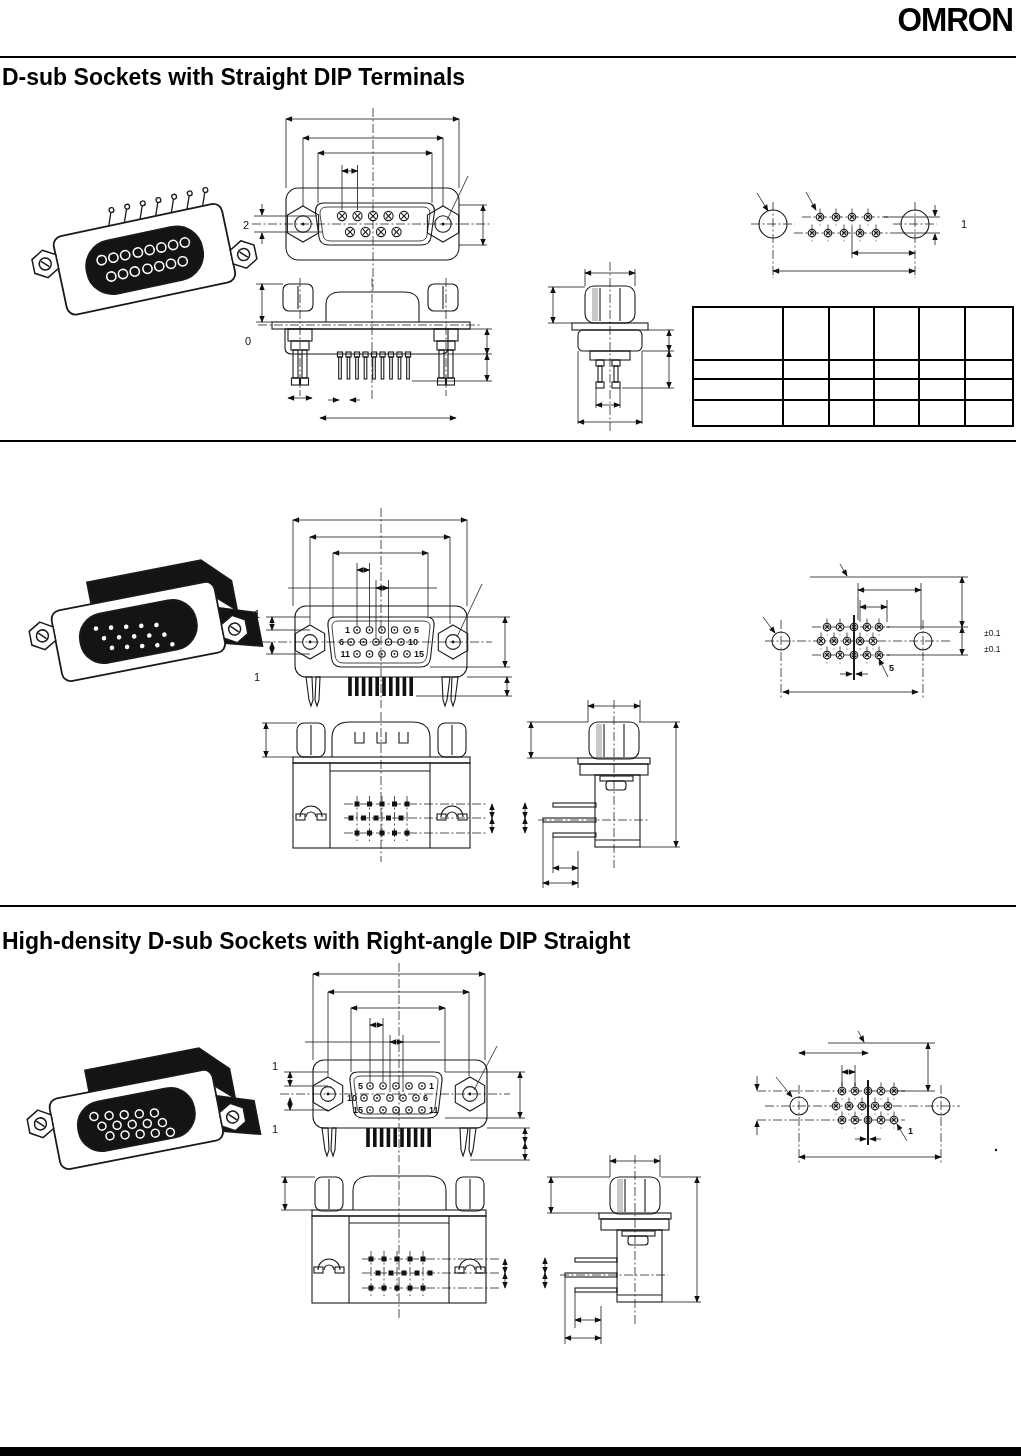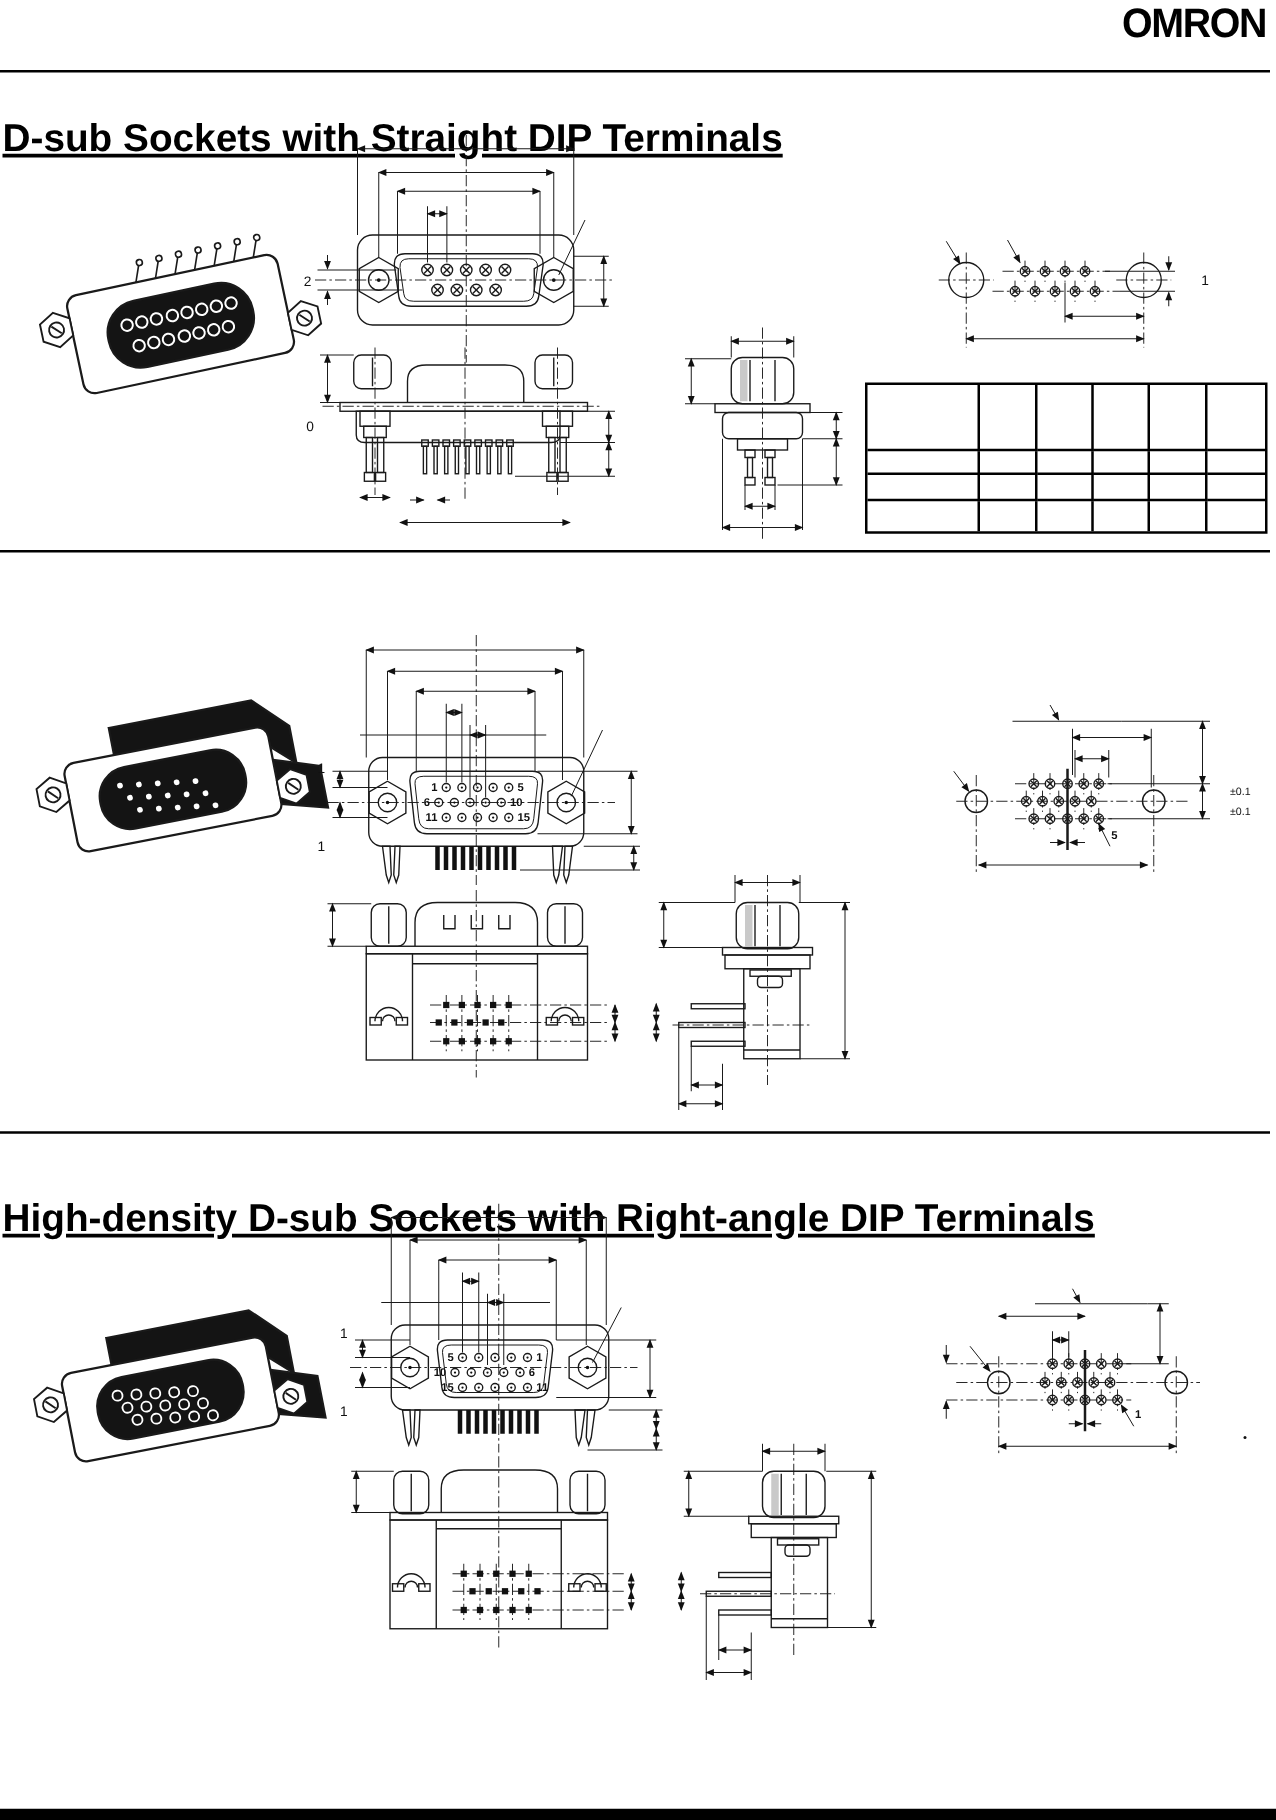--- a/index.html
+++ b/index.html
@@ -3,22 +3,22 @@
 <meta charset="utf-8">
 <style>
   * { margin:0; padding:0; box-sizing:border-box; }
   html,body { background:#9a9a9a; }
   body { font-family:"Liberation Sans", sans-serif; }
   .page { position:relative; width:1021px; height:1456px; background:#ffffff; margin:0 auto; overflow:hidden; }
   .logo { position:absolute; top:1px; right:8px; font-size:30px; font-weight:900; letter-spacing:-1px;
           color:#000; transform:scale(1.05,1.1); transform-origin:right top; }
   .rule { position:absolute; left:0; width:1016px; height:1.5px; background:#000; }
   .r1 { top:56px; } .r2 { top:440px; } .r3 { top:905px; }
-  .sec-title { position:absolute; left:2px; font-size:31px; font-weight:bold; color:#000;
-               text-decoration:underline; white-space:nowrap;margin-top:29px; }
+  .sec-title { position:absolute; left:2px; font-size:23px; font-weight:bold; color:#000;
+               white-space:nowrap; }
   .t1 { top:64px; } .t2 { top:467px; } .t3 { top:928px; }
   .footer-bar { position:absolute; left:0; top:1447px; width:1021px; height:9px; background:#000; }
   svg.draw { position:absolute; left:0; top:0; }
   .t  { fill:#111; stroke:none !important; font-family:"Liberation Sans",sans-serif; }
   .f8 { font-size:8.5px; } .f9 { font-size:9px; font-weight:bold; } .f10 { font-size:11px; }
   .cl { stroke-dasharray:9 2.5 2 2.5; stroke-width:0.75; }
   .tn { stroke-width:0.8; }
   .dm { stroke-width:0.8; }
   .bold2 { stroke-width:2; }
   
@@ -35,21 +35,21 @@
 <body>
 
 <div class="page">
 
   <div class="logo">OMRON</div>
   <div class="rule r1"></div>
 
   <h2 class="sec-title t1">D-sub Sockets with Straight DIP Terminals</h2>
   <div class="rule r2"></div>
   <div class="rule r3"></div>
-  <h2 class="sec-title t3">High-density D-sub Sockets with Right-angle DIP Terminals</h2>
+  <h2 class="sec-title t3">High-density D-sub Sockets with Right-angle DIP Straight</h2>
 
   <div class="spec-table">
     <div class="cell hdr"></div>
       <div class="cell hdr"></div>
       <div class="cell hdr"></div>
       <div class="cell hdr"></div>
       <div class="cell hdr"></div>
       <div class="cell hdr lastcol"></div>
     <div class="cell"></div>
       <div class="cell"></div>

